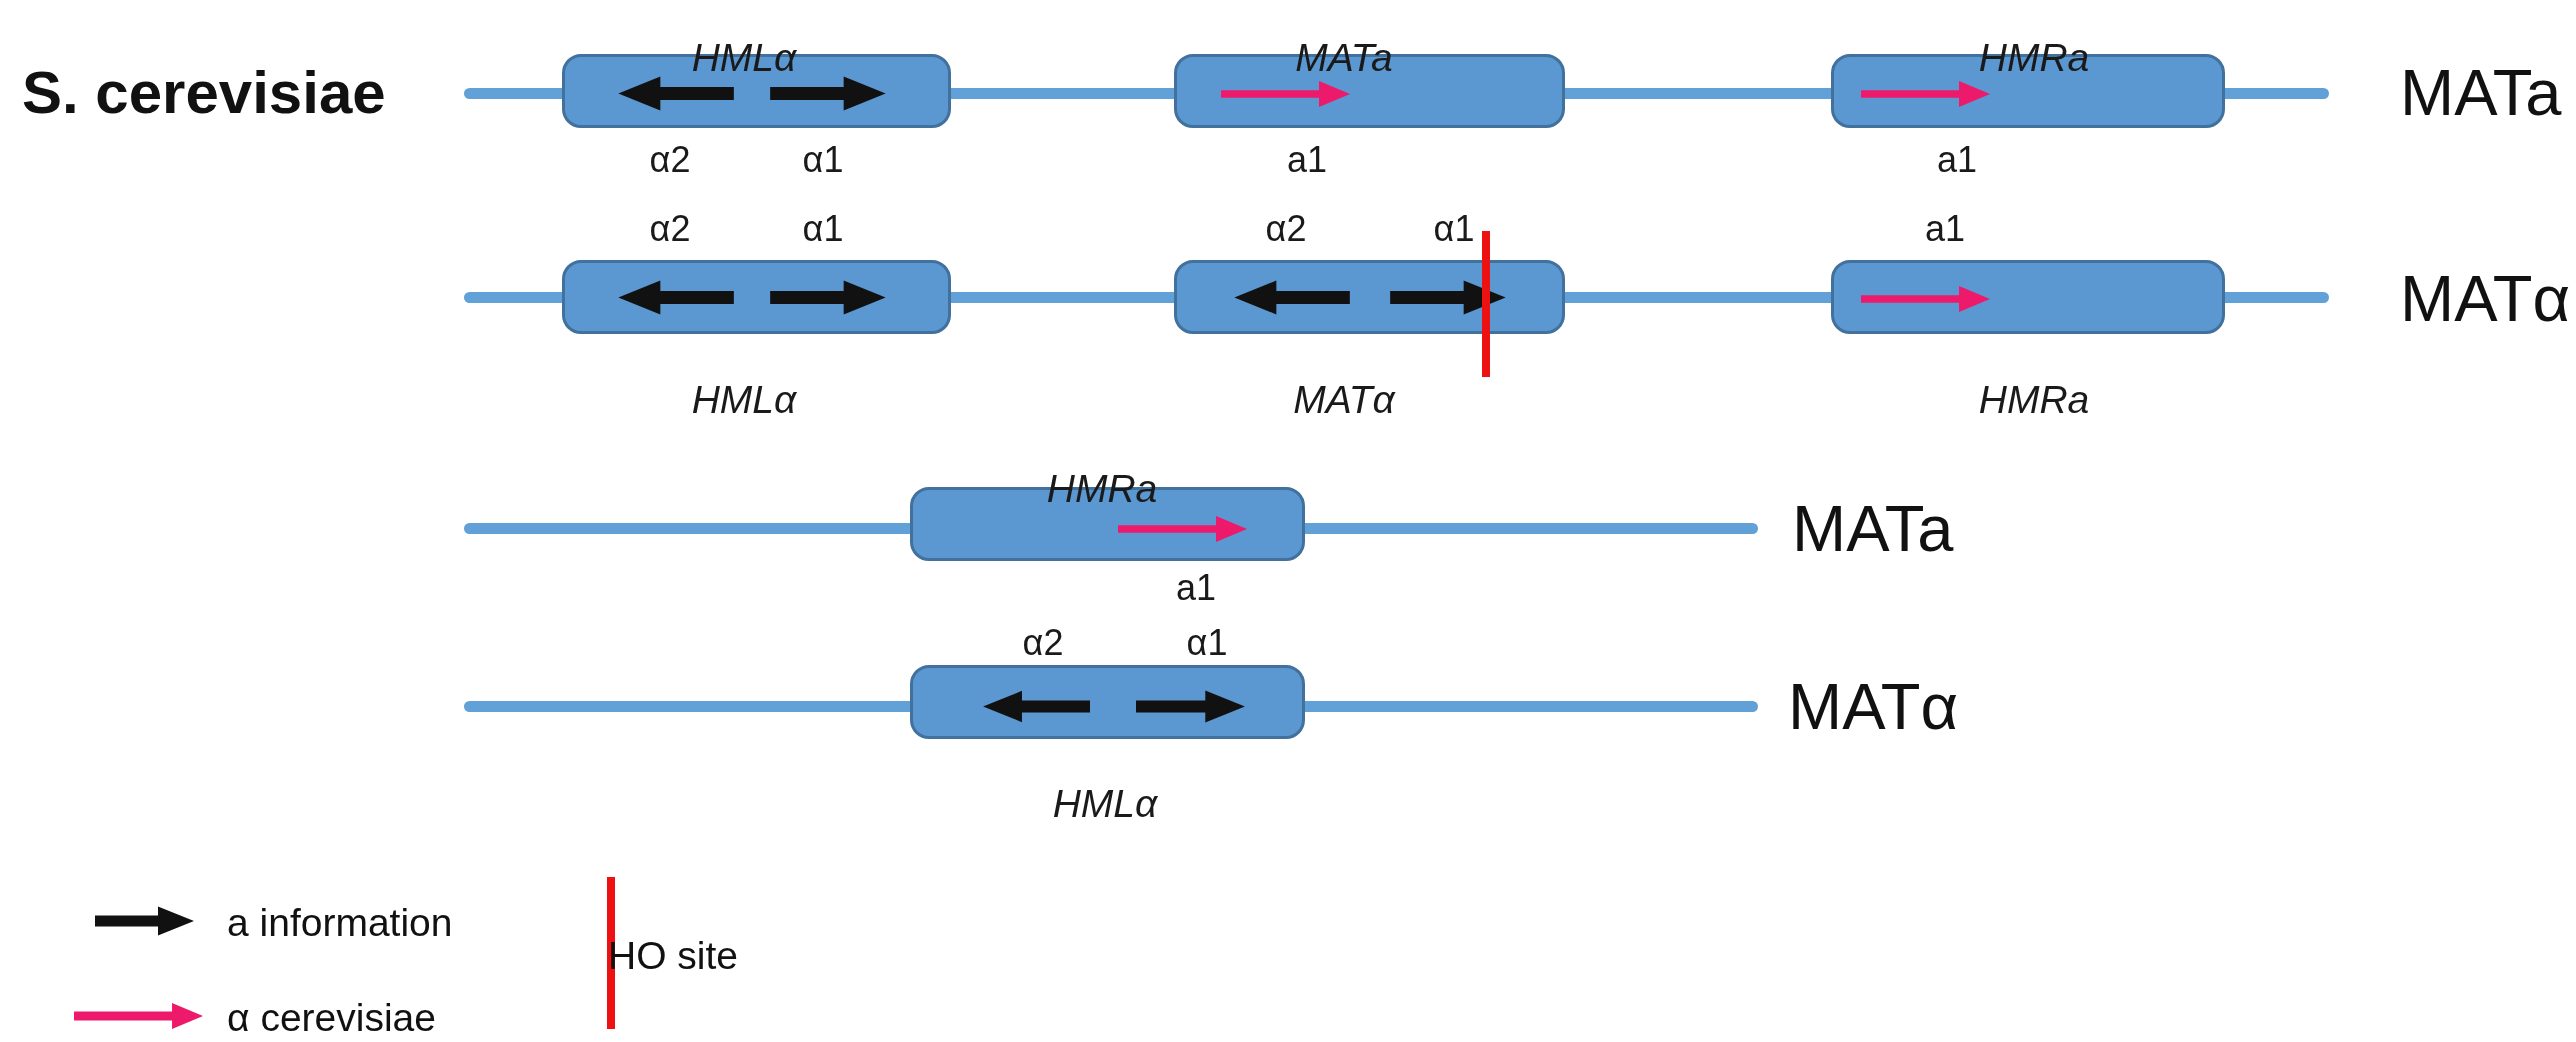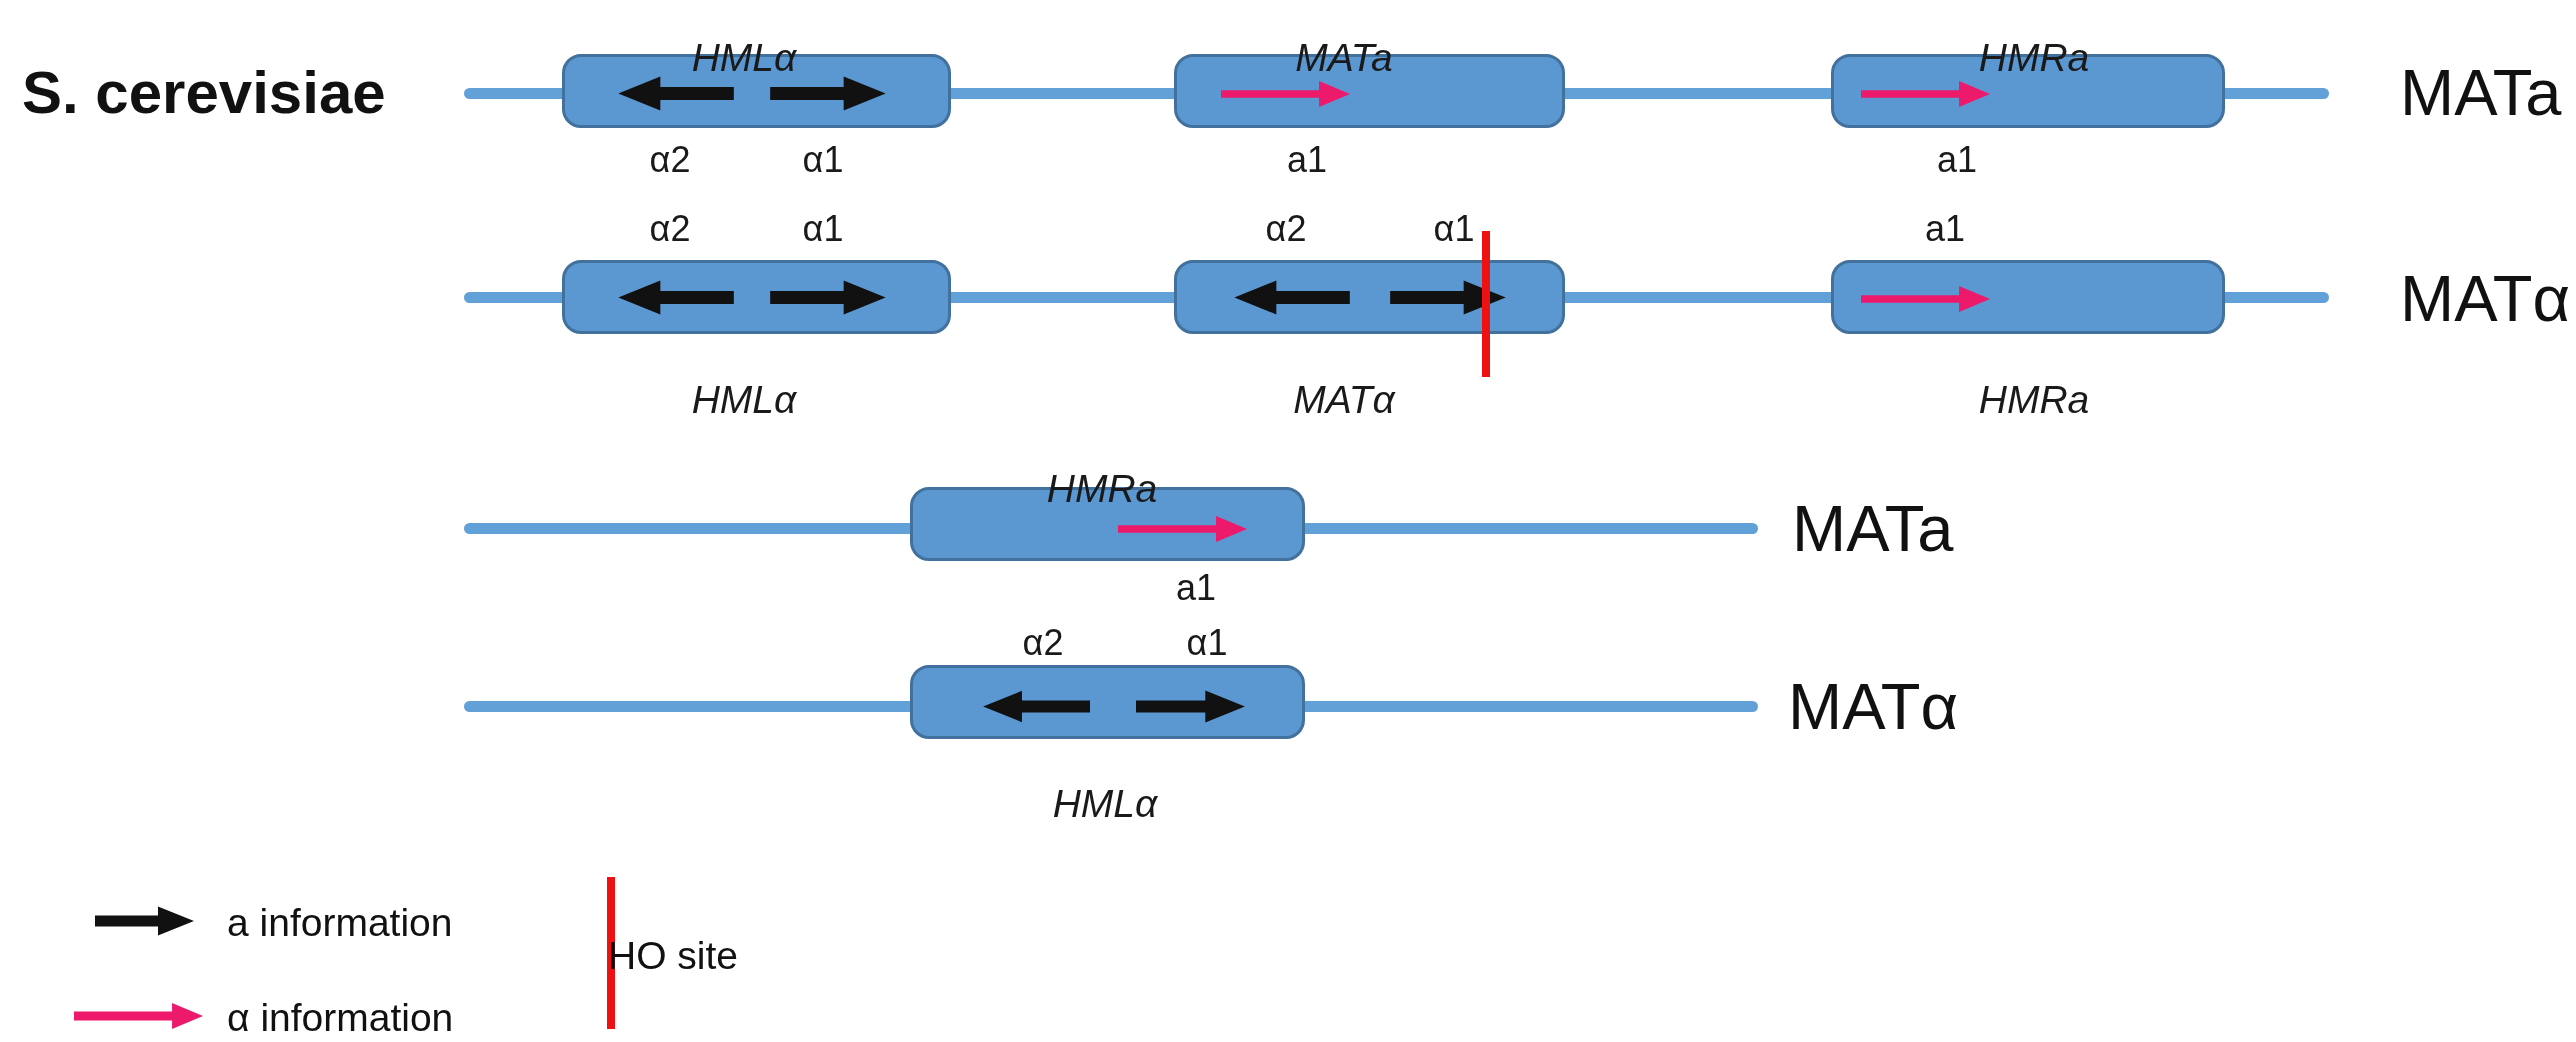--- a/index.html
+++ b/index.html
@@ -182,19 +182,19 @@
   <div class="mating-label" style="left:1788px; top:674px">MATα</div>
 
   <svg class="arrow-svg" style="left:88px; top:906px" width="114" height="30" viewBox="0 0 200 60">
     <polygon points="0,19 126,19 126,1 198,30 126,59 126,41 0,41" fill="#111111"></polygon>
   </svg>
   <div class="legend-label" style="left:227px; top:903px">a information</div>
 
   <svg class="arrow-svg" style="left:74px; top:1001px" width="129" height="30" viewBox="0 0 200 40">
     <polygon points="0,13 152,13 152,0 200,20 152,40 152,27 0,27" fill="#ed1a6b"></polygon>
   </svg>
-  <div class="legend-label" style="left:227px; top:998px">α information</div>
+  <div class="legend-label" style="left:227px; top:998px">α cerevisiae</div>
 
   <div class="ho-line" style="left:607px; top:877px; height:152px"></div>
   <div class="legend-label" style="left:608px; top:936px">HO site</div>
 
 </div>
 
 
 </body></html>

